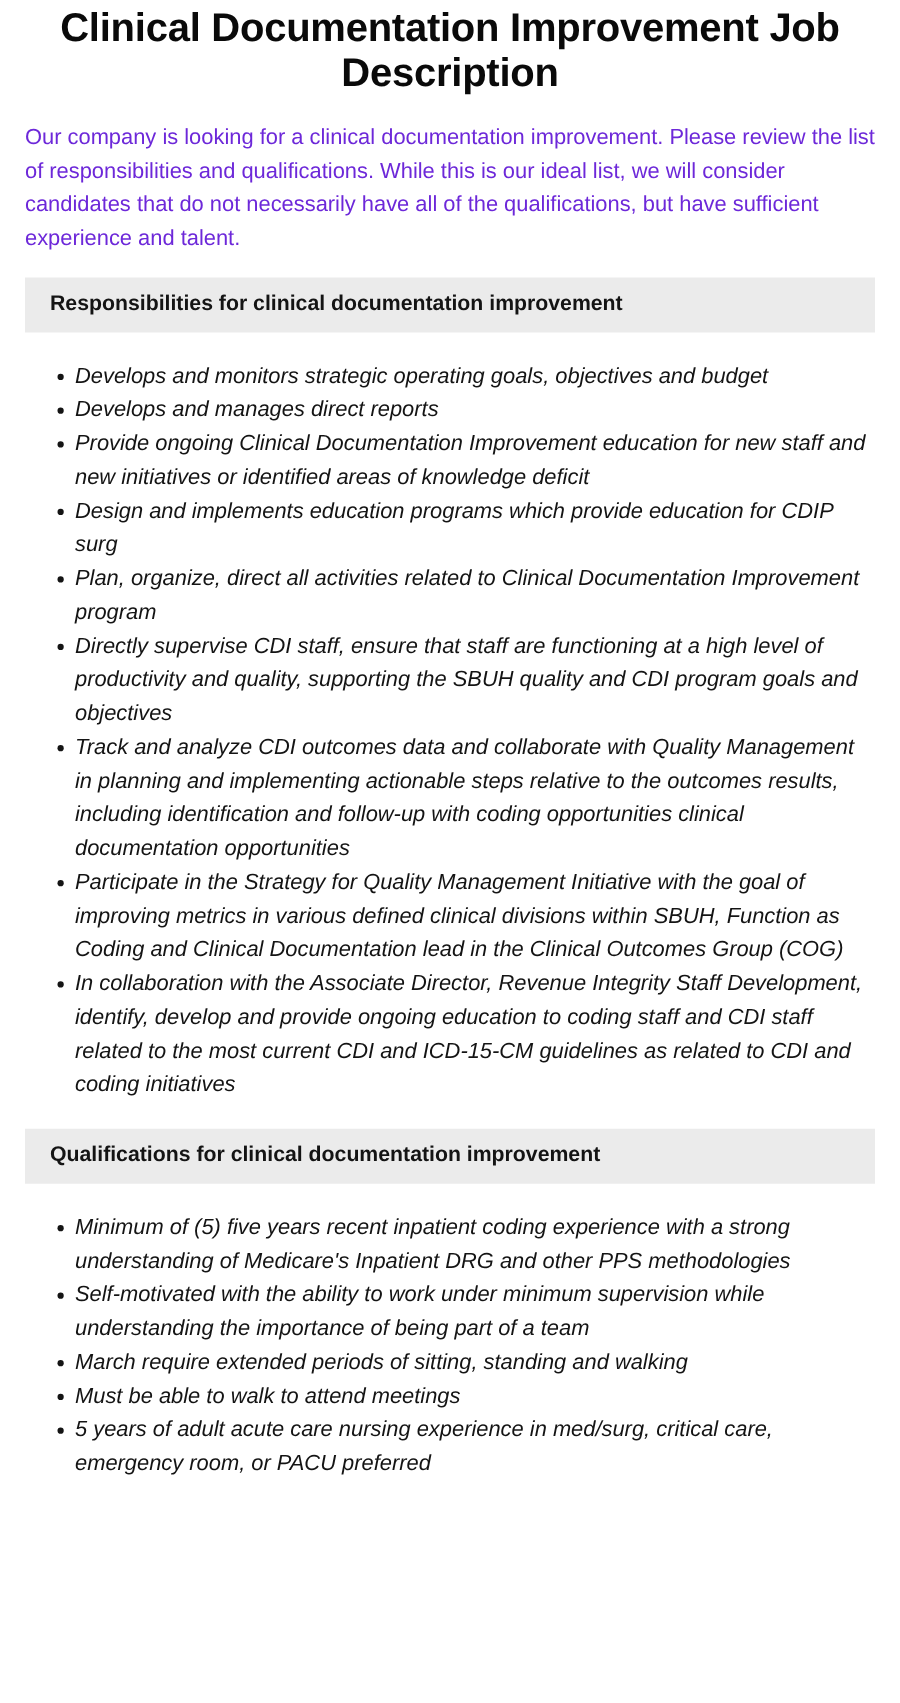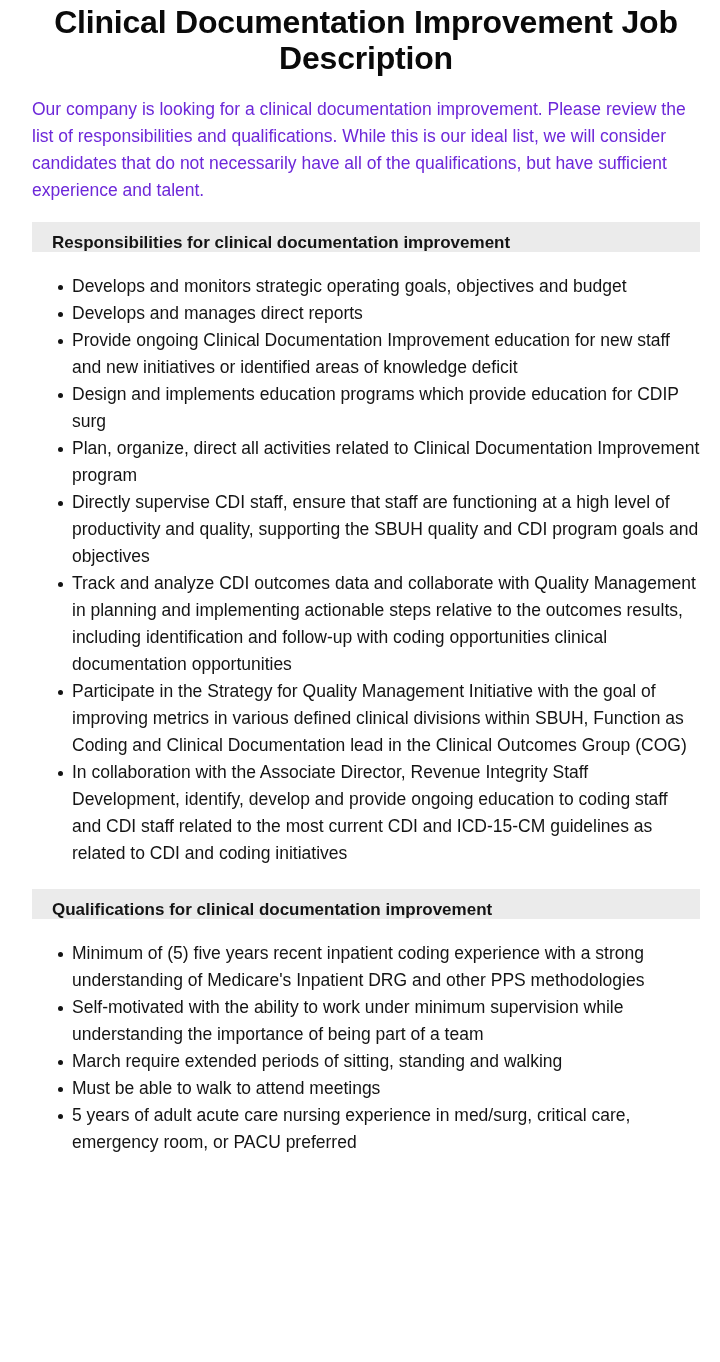--- a/index.html
+++ b/index.html
@@ -1,51 +1,52 @@
 <!DOCTYPE html>
 <html><head>
   <meta charset="utf-8">
   <style>
     html, body { margin: 0; padding: 0; background: #ffffff; }
     body {
       width: 720px;
       font-family: "Liberation Sans", "DejaVu Sans", sans-serif;
       color: #111111;
     }
-    .page { padding: 0 20px 30px 32px; }
+    .page { padding: 0 20px 30px 20px; }
     h1 {
       margin: 0;
       padding-top: 4px;
       font-size: 32px;
       line-height: 36px;
       font-weight: bold;
       text-align: center;
       color: #0a0a0a;
       letter-spacing: -0.2px;
     }
     .intro {
       margin: 20px 0 0 0;
       font-size: 17.5px;
       line-height: 27px;
       color: #6d28d9;
     }
     .section-header {
       margin-top: 18px;
       background: #ebebeb;
-      height: 30px;
+      height: 44px;
       line-height: 42px;
       padding: 0 20px;
       font-size: 17px;
       font-weight: bold;
       color: #141414;
     }
     ul.items {
       margin: 21px 0 0 0;
       padding: 0 0 0 40px;
       list-style: none;
+      font-style: italic;
     }
     ul.items li {
       position: relative;
       font-size: 17.5px;
       line-height: 27px;
       color: #141414;
     }
     ul.items li::before {
       content: "";
       position: absolute;

